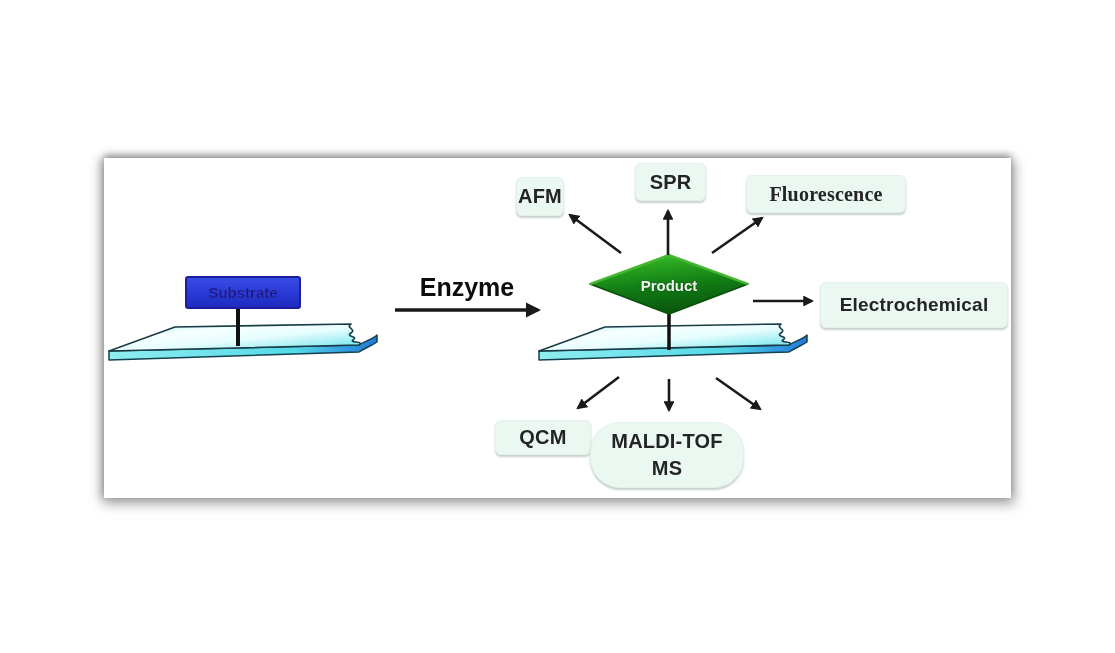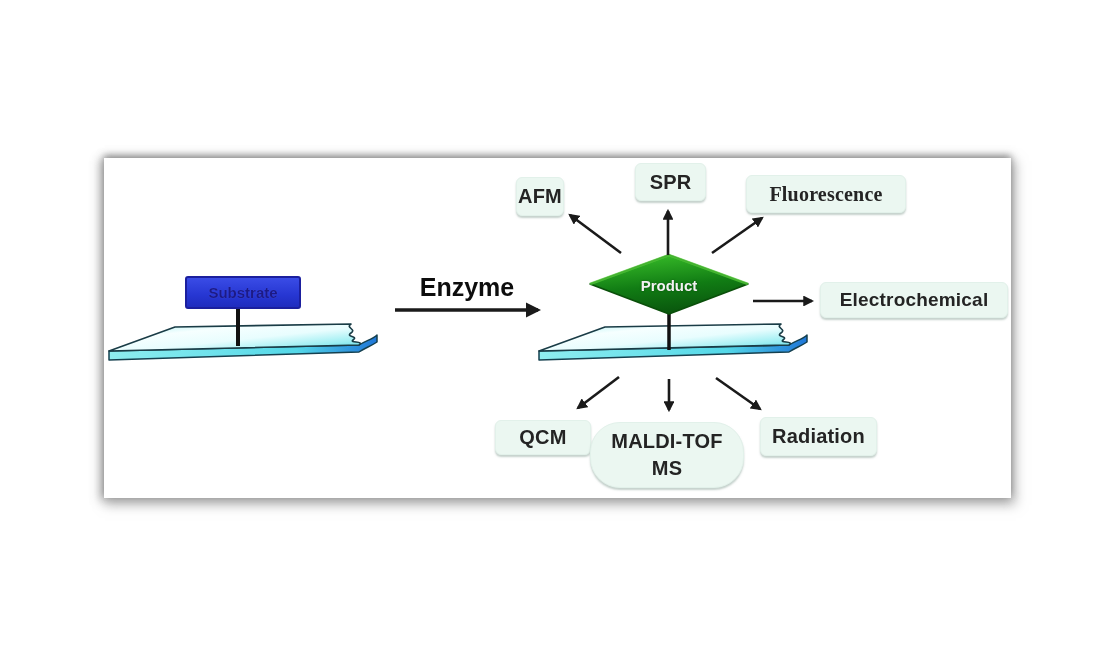--- a/index.html
+++ b/index.html
@@ -28,21 +28,21 @@
   }
   .enzyme{color:#0d0d0d;font-weight:700;font-size:25px;}
   .product{color:#f2f2f2;font-weight:700;font-size:15px;text-shadow:0 0 2px rgba(10,70,10,.8);}
   
   #substrate{left:81px;top:118px;width:116px;height:33px;}
   #enzyme{left:298px;top:114px;width:130px;height:30px;}
   #product{left:486px;top:115px;width:158px;height:24px;}
   #afm{left:412px;top:19px;width:48px;height:39px;}
   #spr{left:531px;top:5px;width:71px;height:38px;}
   #fluorescence{left:642px;top:17px;width:160px;height:38px;font-family:Liberation Serif, serif;}
-  #electrochemical{left:716px;top:124px;width:188px;height:36px;}
+  #electrochemical{left:716px;top:124px;width:188px;height:46px;}
   #qcm{left:391px;top:262px;width:96px;height:35px;}
   #maldi{left:486px;top:264px;width:154px;height:66px;flex-direction:column;line-height:27px;border-radius:30px;}
   #radiation{left:656px;top:259px;width:117px;height:39px;}
 </style>
 </head>
 <body>
 
 <div class="stage">
   <div class="card">
 
@@ -130,18 +130,15 @@
 
     <div id="qcm" class="lbl mint">
       <span>QCM</span>
     </div>
 
     <div id="maldi" class="lbl mint">
       <span>MALDI-TOF</span>
       <span>MS</span>
     </div>
 
-    <div id="radiation" class="lbl mint">
-      <span>Radiation</span>
-    </div>
 
   </div>
 </div>
 
 </body></html>

